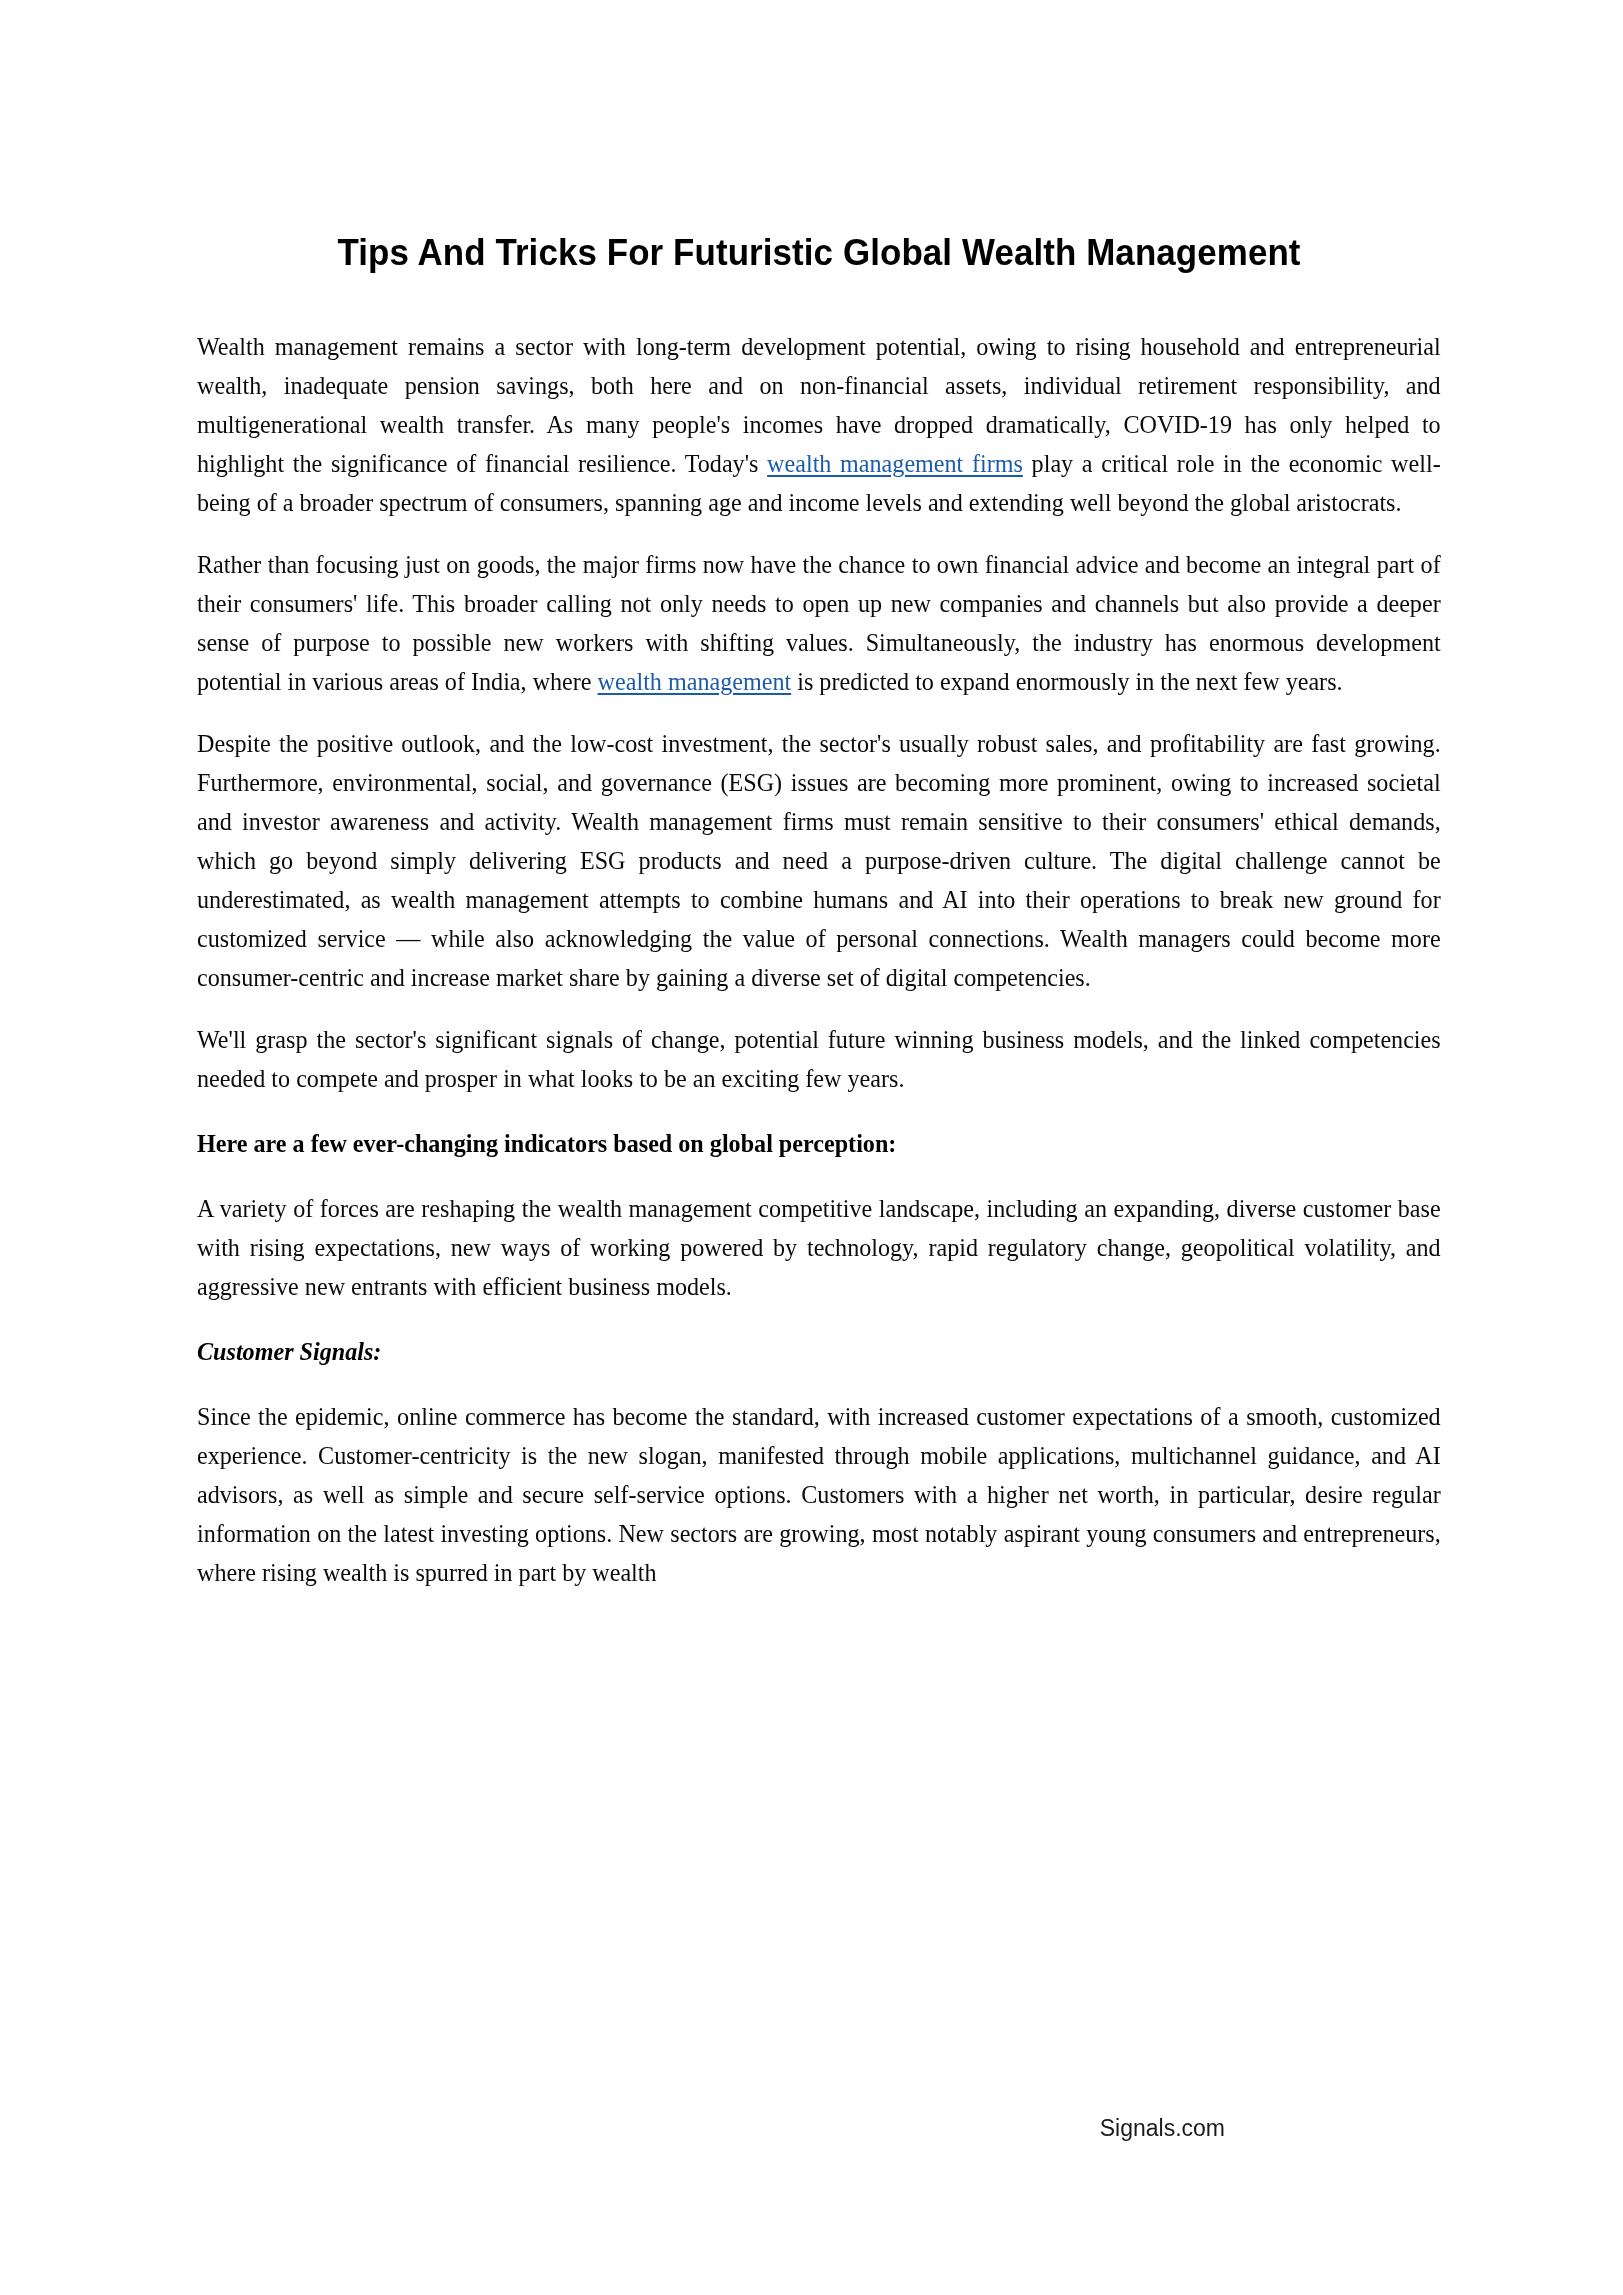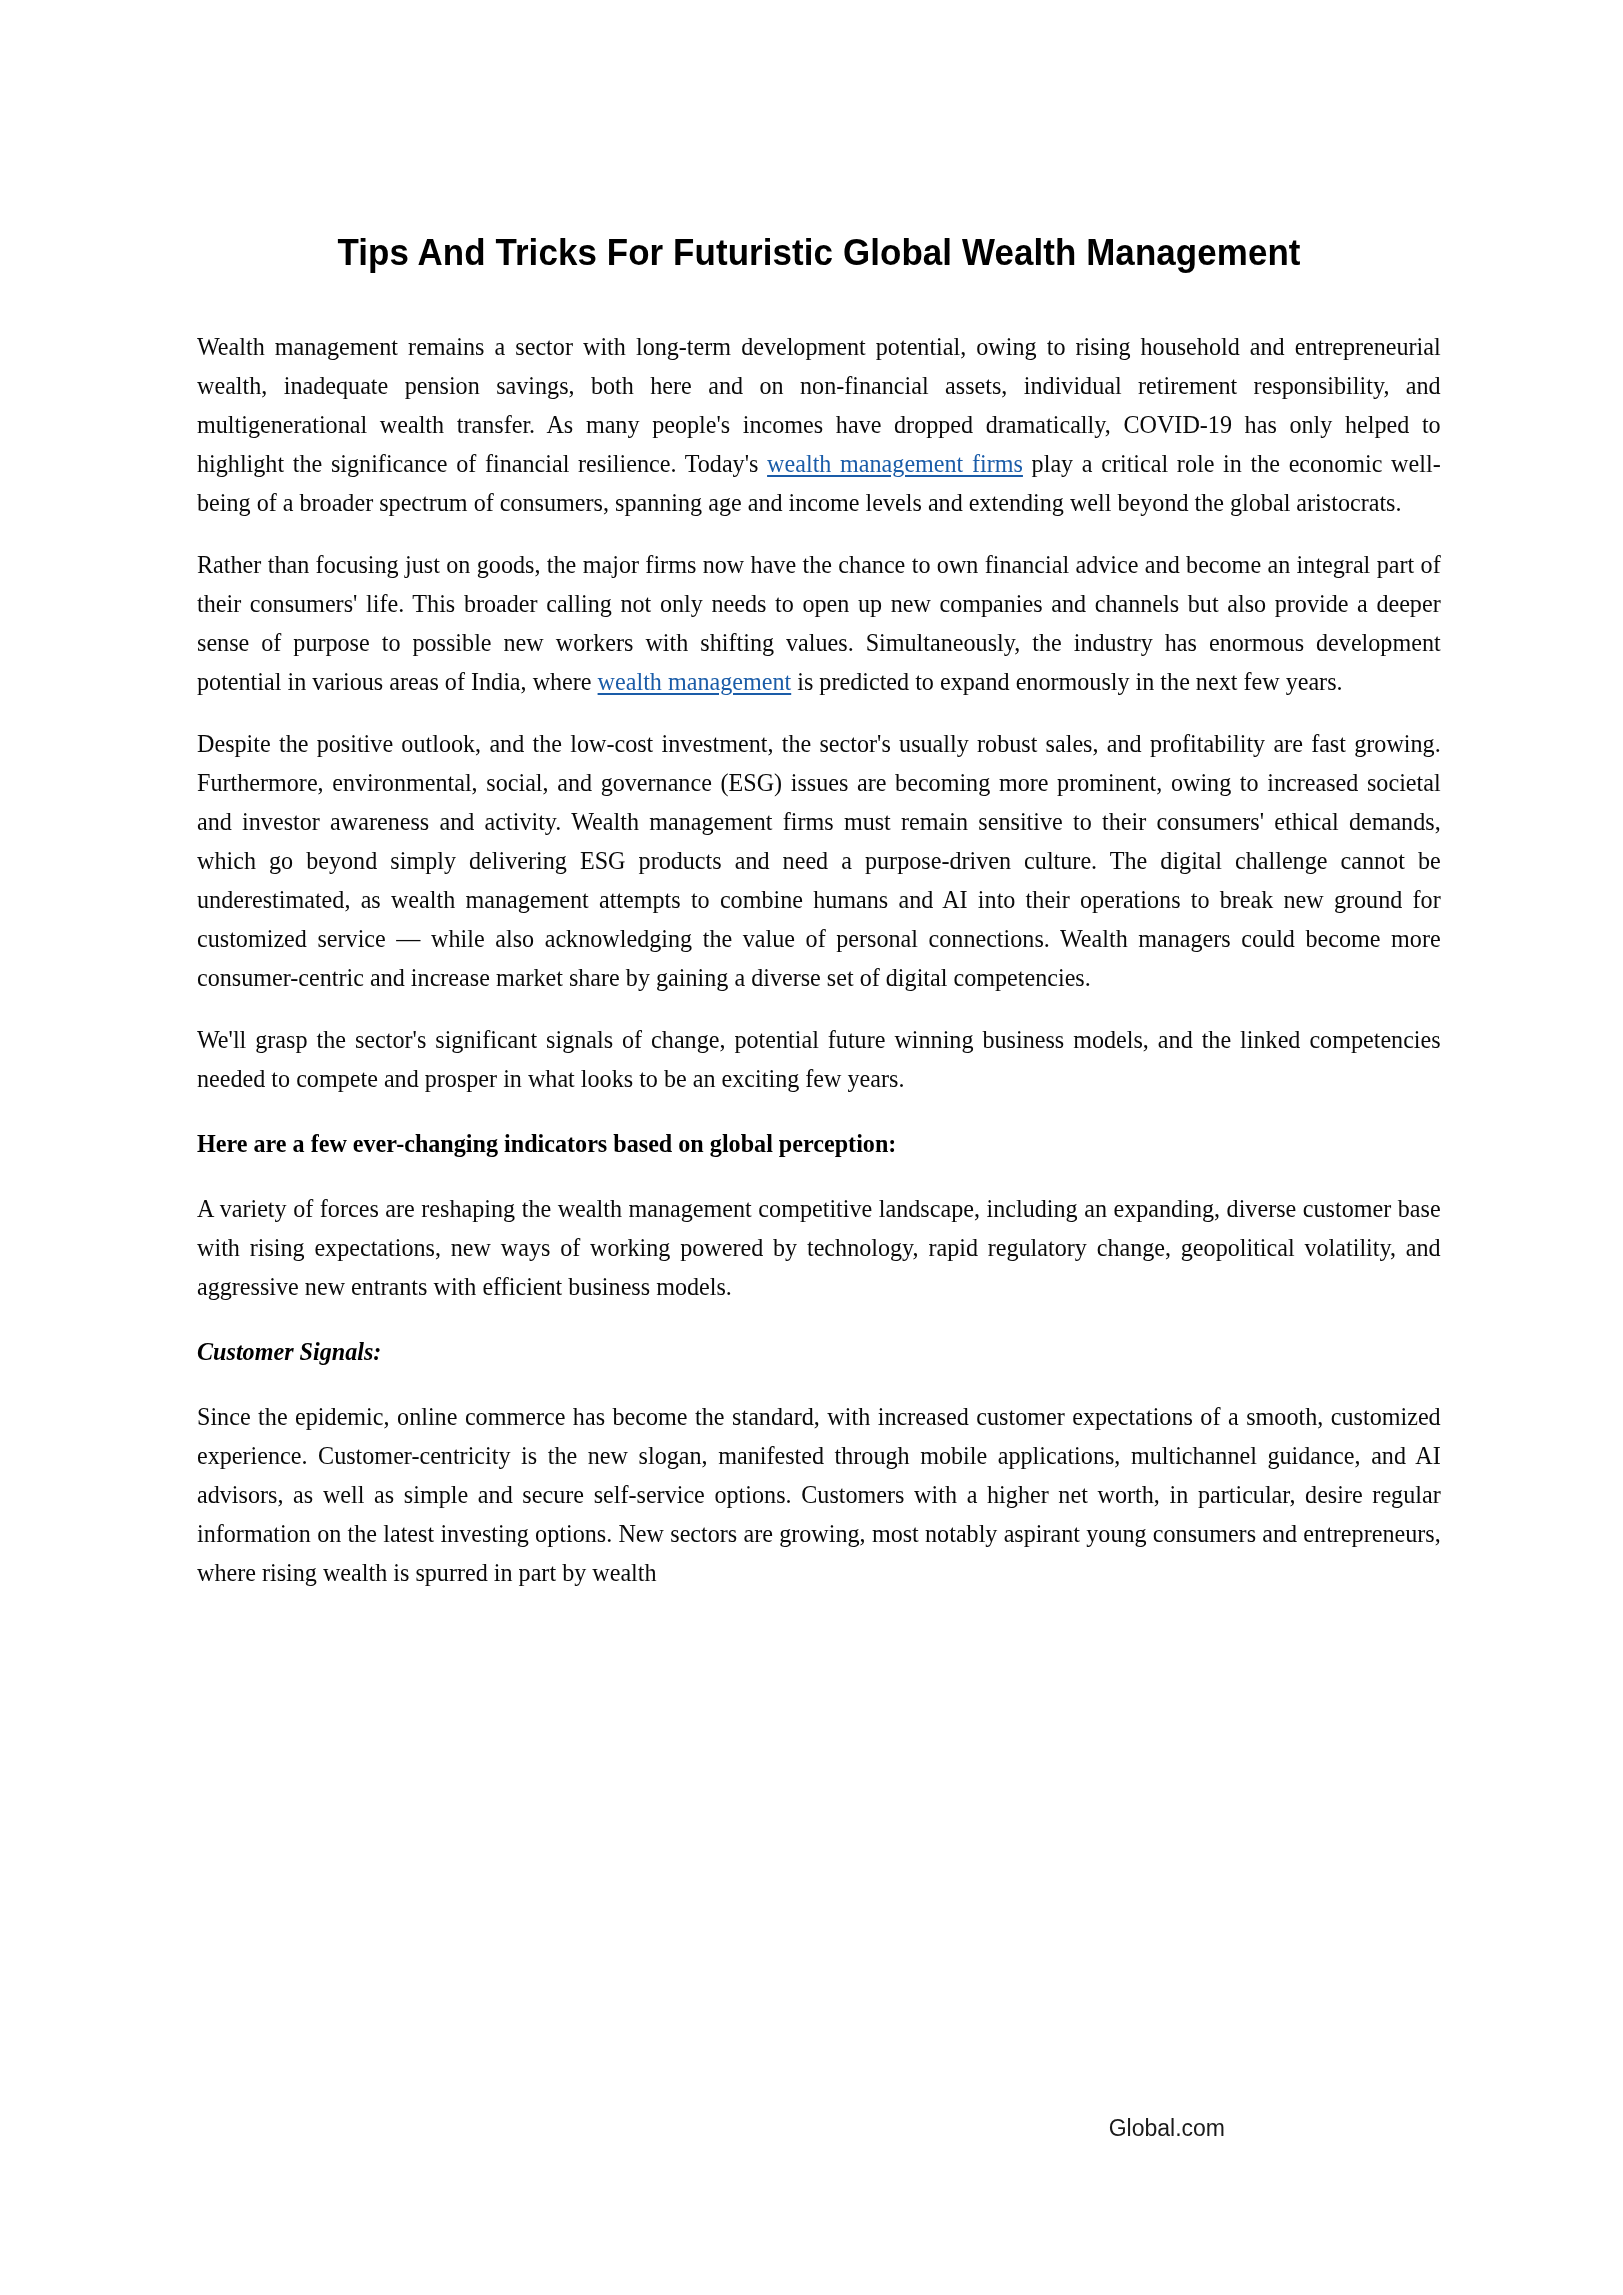--- a/index.html
+++ b/index.html
@@ -145,16 +145,16 @@
     <div class="gap-head"></div>
 
     <p class="head-bolditalic">Customer Signals:</p>
 
     <div class="gap-head"></div>
 
     <p class="para">Since the epidemic, online commerce has become the standard, with increased customer expectations of a smooth, customized experience. Customer-centricity is the new slogan, manifested through mobile applications, multichannel guidance, and AI advisors, as well as simple and secure self-service options. Customers with a higher net worth, in particular, desire regular information on the latest investing options. New sectors are growing, most notably aspirant young consumers and entrepreneurs, where rising wealth is spurred in part by wealth</p>
 
   </div>
 
-  <div class="footer">Global.com</div>
+  <div class="footer">Signals.com</div>
 
 </div>
 
 
 </body></html>

